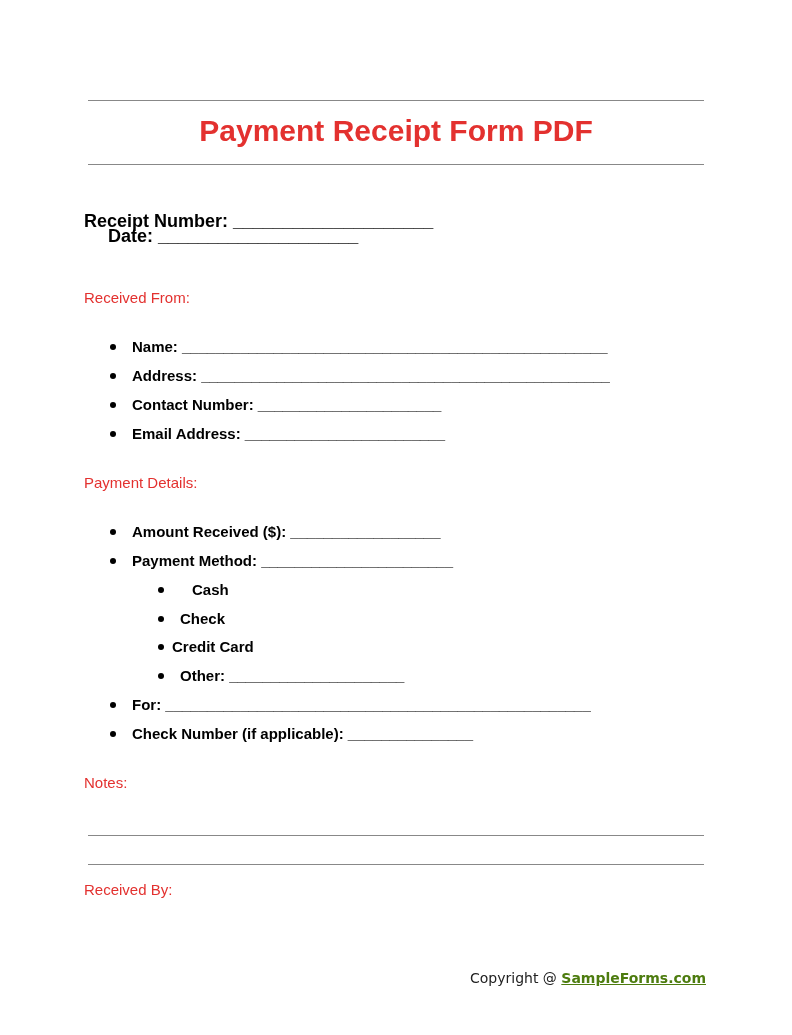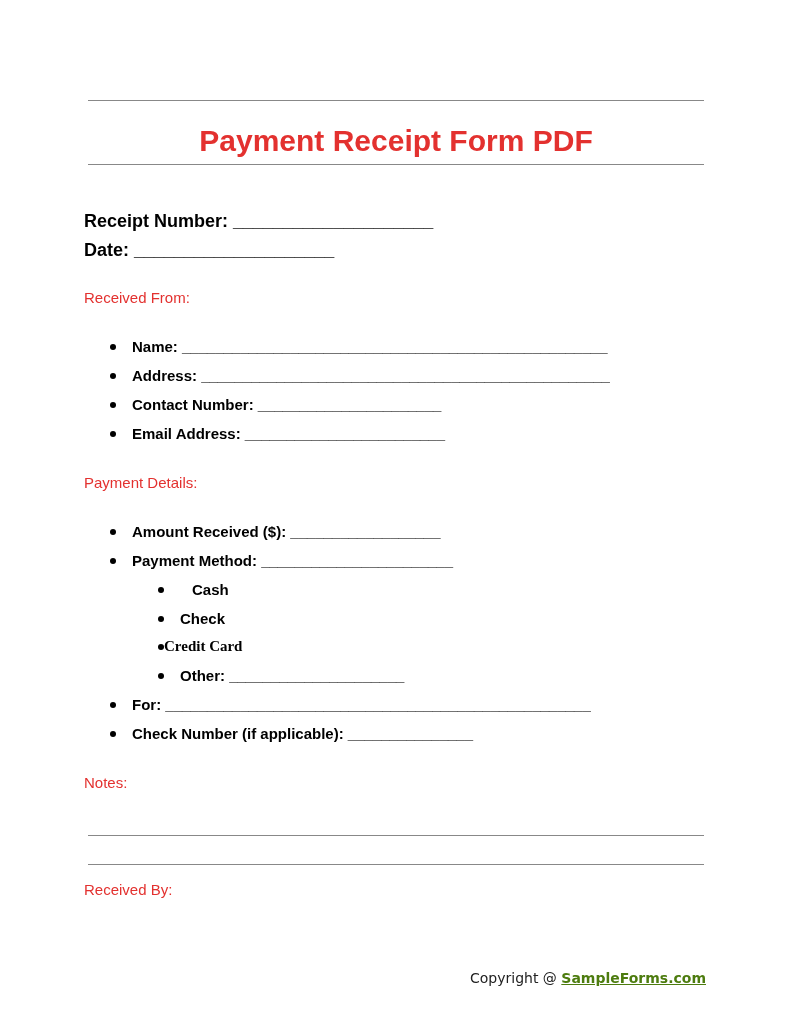--- a/index.html
+++ b/index.html
@@ -1,37 +1,37 @@
 <!DOCTYPE html>
 <html><head>
 <meta charset="utf-8">
 <style>
   html, body { margin: 0; padding: 0; background: #ffffff; }
   body { width: 792px; height: 1035px; position: relative; overflow: hidden;
          font-family: "Liberation Sans", sans-serif; color: #000; }
   .hr { position: absolute; left: 88px; width: 616px; height: 0; border-top: 1px solid #888; }
   .title { position: absolute; left: 0; width: 792px; top: 114px; text-align: center;
-           font-size: 30px; font-weight: bold; color: #e3312f; margin-top: 10px; }
+           font-size: 30px; font-weight: bold; color: #e3312f; }
   .line { position: absolute; left: 84px; font-size: 18px; font-weight: bold; white-space: pre; }
   .heading { position: absolute; left: 84px; font-size: 15px; font-weight: normal; color: #e3312f; }
   .li { position: absolute; font-size: 15px; font-weight: bold; white-space: pre; }
   .bullet { position: absolute; width: 6px; height: 6px; border-radius: 50%; background: #000; }
   .footer { position: absolute; left: 470px; top: 970px; font-size: 14px; color: #222;
             font-family: "DejaVu Sans", sans-serif; }
   .footer a { color: #4d7c0f; font-weight: bold; text-decoration: underline; }
 </style>
 </head>
 <body>
 
 <div class="hr" style="top:100px;"></div>
 <div class="title">Payment Receipt Form PDF</div>
 <div class="hr" style="top:164px;"></div>
 
 <div class="line" style="top:211px;">Receipt Number: ____________________</div>
-<div class="line" style="top:240px;">Date: ____________________</div>
+<div class="line" style="top:226px;margin-left:24px;">Date: ____________________</div>
 
 <div class="heading" style="top:289px;">Received From:</div>
 
 <span class="bullet" style="left:110px; top:344px;"></span>
 <div class="li" style="left:132px; top:338px;">Name: ___________________________________________________</div>
 <span class="bullet" style="left:110px; top:373px;"></span>
 <div class="li" style="left:132px; top:367px;">Address: _________________________________________________</div>
 <span class="bullet" style="left:110px; top:402px;"></span>
 <div class="li" style="left:132px; top:396px;">Contact Number: ______________________</div>
 <span class="bullet" style="left:110px; top:431px;"></span>
@@ -42,21 +42,21 @@
 <span class="bullet" style="left:110px; top:529px;"></span>
 <div class="li" style="left:132px; top:523px;">Amount Received ($): __________________</div>
 <span class="bullet" style="left:110px; top:558px;"></span>
 <div class="li" style="left:132px; top:552px;">Payment Method: _______________________</div>
 
 <span class="bullet" style="left:158px; top:587px;"></span>
 <div class="li" style="left:180px; top:581px;margin-left:12px;">Cash</div>
 <span class="bullet" style="left:158px; top:616px;"></span>
 <div class="li" style="left:180px; top:610px;">Check</div>
 <span class="bullet" style="left:158px; top:644px;"></span>
-<div class="li" style="left:164px; top:638px;font-family:Liberation Serif, serif;">Credit Card</div>
+<div class="li" style="left:172px; top:638px;">Credit Card</div>
 <span class="bullet" style="left:158px; top:673px;"></span>
 <div class="li" style="left:180px; top:667px;">Other: _____________________</div>
 
 <span class="bullet" style="left:110px; top:702px;"></span>
 <div class="li" style="left:132px; top:696px;">For: ___________________________________________________</div>
 <span class="bullet" style="left:110px; top:731px;"></span>
 <div class="li" style="left:132px; top:725px;">Check Number (if applicable): _______________</div>
 
 <div class="heading" style="top:774px;">Notes:</div>
 <div class="hr" style="top:835px;"></div>

